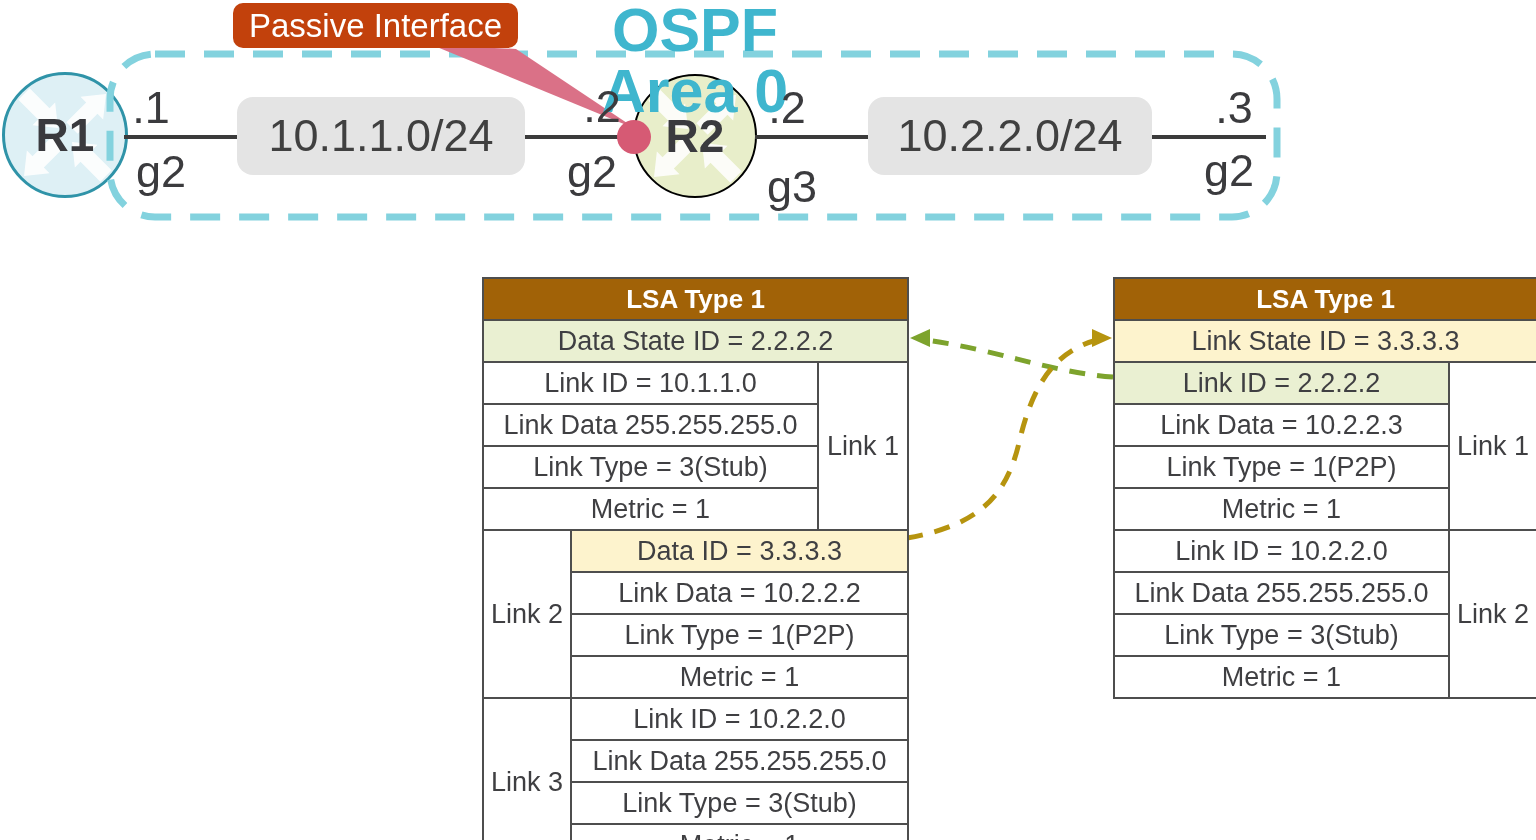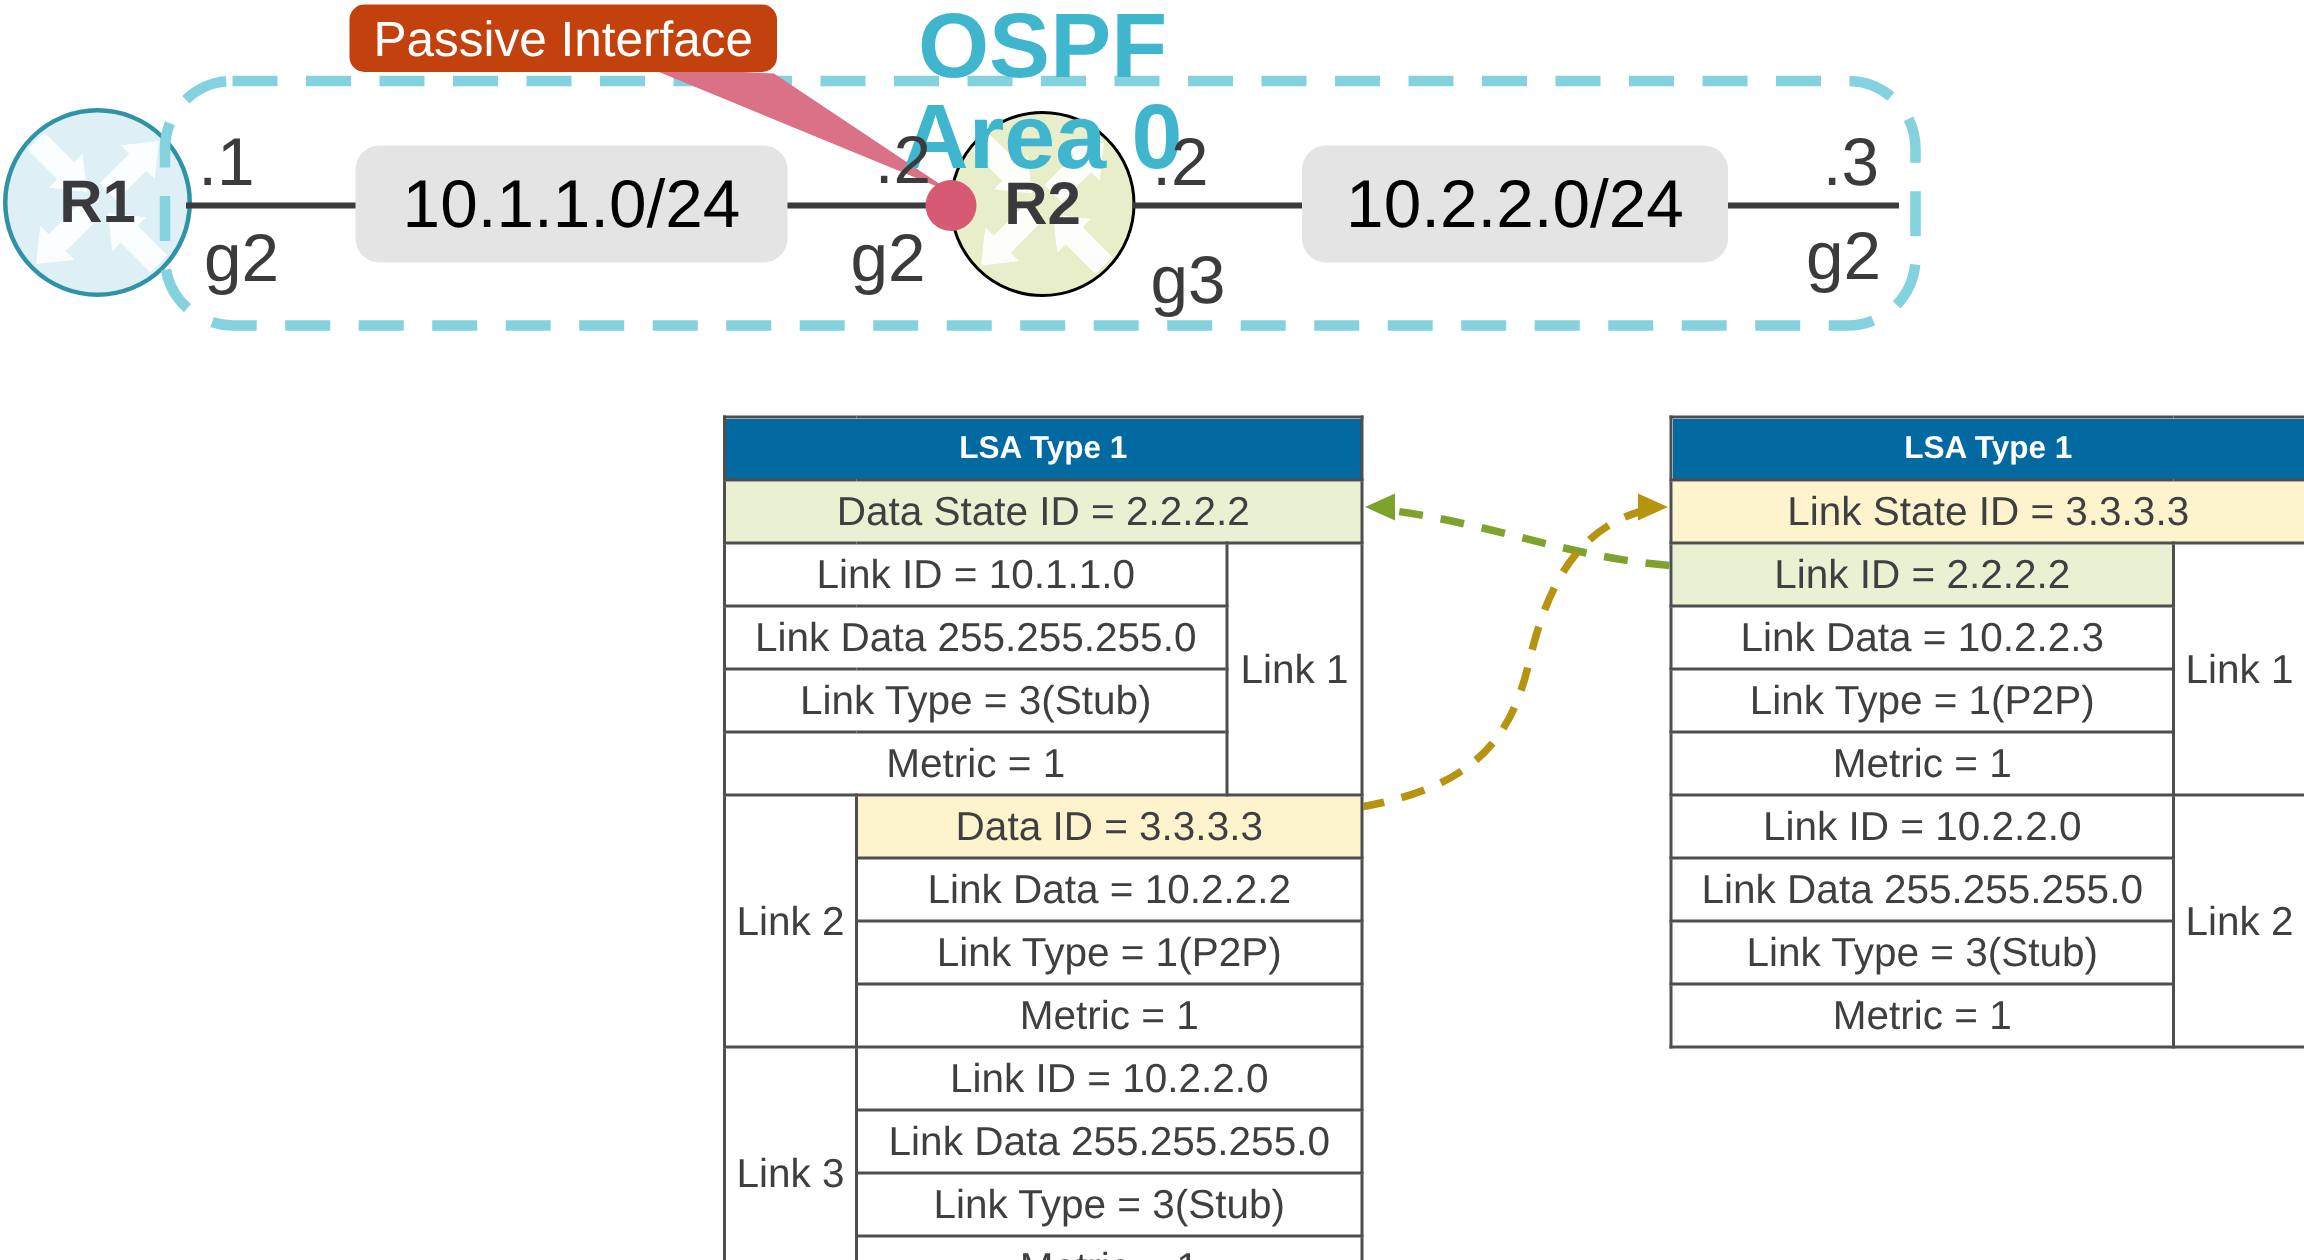--- a/index.html
+++ b/index.html
@@ -7,32 +7,32 @@
     position:relative;width:1536px;height:840px;overflow:hidden;
     font-family:"Liberation Sans", sans-serif;color:#3f3f42;background:#ffffff;
   }
   
   .router{
     position:absolute;border-radius:50%;box-sizing:border-box;
     display:flex;align-items:center;justify-content:center;z-index:1;
   }
   .router svg{position:absolute;inset:0;width:100%;height:100%;}
   .router .rlabel{
-    position:relative;font-size:40px;font-weight:bold;color:#3a3a3e;z-index:2;line-height:1;
+    position:relative;font-size:46px;font-weight:bold;color:#3a3a3e;z-index:2;line-height:1;
   }
   #r1{left:2px;top:72px;width:126px;height:126px;background:#def0f5;border:3px solid #2f93a8;}
   #r2{left:633px;top:74px;width:124px;height:124px;background:#e8eeca;border:2px solid #000000;}
   #r3{left:1264px;top:74px;width:126px;height:126px;background:#fdf5d6;border:3px solid #c2a01e;}
 
   #overlay{position:absolute;left:0;top:0;width:1536px;height:840px;z-index:2;}
 
   .netbox{
     position:absolute;top:97px;height:78px;background:#e4e4e4;border-radius:16px;
     display:flex;align-items:center;justify-content:center;
-    font-size:45px;color:#000000;z-index:3;
+    font-size:45px;color:#404040;z-index:3;
   }
   #netbox1{left:237px;width:288px;}
   #netbox2{left:868px;width:284px;}
 
   .iflabel{
     position:absolute;font-size:45px;line-height:1;color:#3b3b3e;
     width:70px;text-align:center;z-index:3;
   }
   #area-title{
     position:absolute;left:545px;top:0px;width:300px;text-align:center;
@@ -45,21 +45,21 @@
   }
   
   table.lsa{
     position:absolute;border-collapse:collapse;table-layout:fixed;z-index:3;
     font-size:27px;color:#3f3f42;background:#ffffff;
   }
   table.lsa th,table.lsa td{
     border:2px solid #4e4e4e;text-align:center;vertical-align:middle;
     padding:0;height:40px;overflow:hidden;white-space:nowrap;
   }
-  table.lsa th{background:#0369a1;color:#ffffff;font-size:21px;font-weight:bold;}
+  table.lsa th{background:#a16207;color:#ffffff;font-size:26px;font-weight:bold;}
   td.green{background:#eaf0d2;}
   td.yellow{background:#fdf3cd;}
   #lsa-left{left:482px;top:277px;width:425px;}
   #lsa-right{left:1113px;top:277px;width:423px;}
 </style>
 </head>
 <body>
 
 <div id="stage">
 

